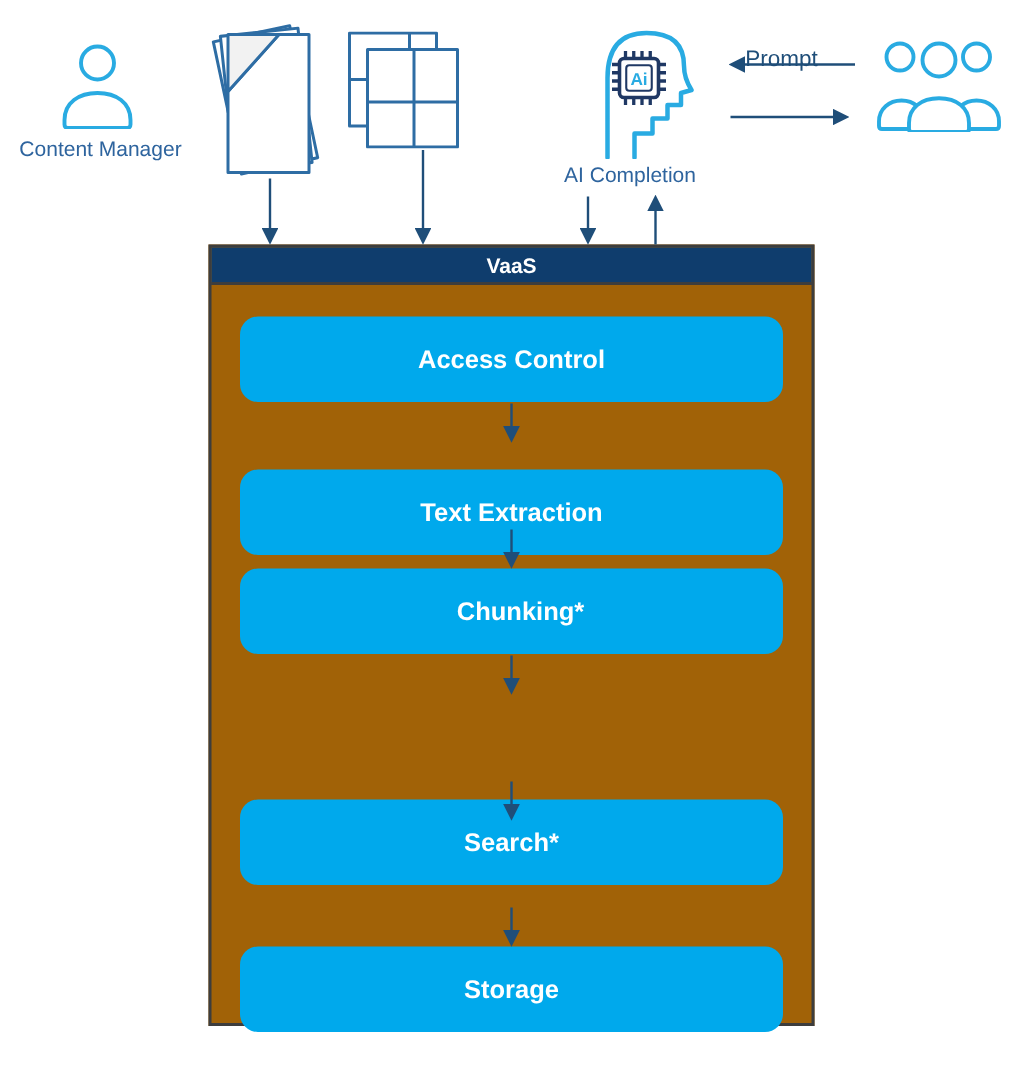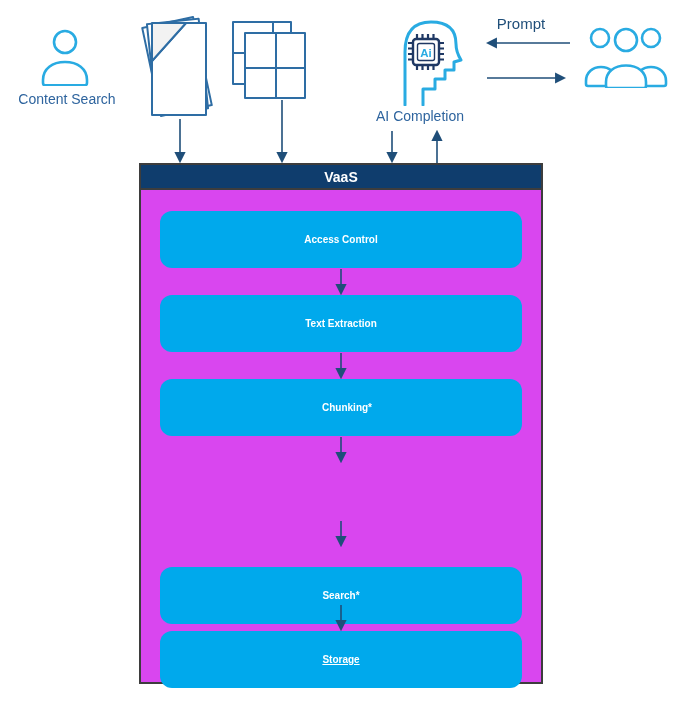--- a/index.html
+++ b/index.html
@@ -18,33 +18,34 @@
     color: #2E649E;
     font-size: 14px;
     line-height: 17px;
   }
   .flow-label {
     position: absolute;
     text-align: center;
     color: #1F4E79;
     font-size: 15px;
     line-height: 18px;
+    margin-top: 16px;
   }
   .connectors {
     position: absolute;
     left: 0; top: 0;
     width: 681px; height: 726px;
     pointer-events: none;
     z-index: 5;
   }
   .vaas-container {
     position: absolute;
     left: 139px; top: 163px;
     width: 404px; height: 521px;
-    background: #d946ef;
+    background: #a16207;
     border: 2px solid #3D3D3D;
   }
   .vaas-header {
     position: absolute;
     left: 0; top: 0;
     width: 100%; height: 25px;
     background: #0F3D6D;
     border-bottom: 2px solid #3D3D3D;
     color: #ffffff;
     font-weight: bold;
@@ -58,42 +59,42 @@
     width: 362px; height: 57px;
     background: #00A9EC;
     border-radius: 12px;
     display: flex;
     flex-direction: column;
     align-items: center;
     justify-content: center;
     color: #ffffff;
     text-align: center;
   }
-  .step-title { font-size: 10px; font-weight: bold; line-height: 19px; }
+  .step-title { font-size: 17px; font-weight: bold; line-height: 19px; }
   .step-note  { font-size: 13px; font-weight: 600; line-height: 16px; }
   .step-note:empty { display: none; }
   .step-0 { top: 46px; }
-  .step-1 { top: 130px; }
+  .step-1 { top: 148px; }
   .step-2 { top: 214px; padding-left: 12px; }
   .step-3 { top: 298px; }
-  .step-4 { top: 402px; }
-  .step-5 { top: 466px; text-decoration: underline; }
+  .step-4 { top: 368px; }
+  .step-5 { top: 466px; }
 </style>
 </head>
 <body>
 
 <div class="canvas">
 
   <svg class="abs" style="left:40px; top:28px;" width="50" height="58" viewBox="0 0 50 58">
     <g fill="#ffffff" stroke="#29ABE2" stroke-width="2.6" stroke-linejoin="round">
       <circle cx="25" cy="14" r="11"></circle>
       <path d="M3 55 v-3 c0 -11.5 9.5 -18 22 -18 s22 6.5 22 18 v3 q0 2.3 -2.3 2.3 h-39.4 q-2.3 0 -2.3 -2.3 z"></path>
     </g>
   </svg>
-  <div class="actor-label" style="left:0px; top:91px; width:134px;">Content Search</div>
+  <div class="actor-label" style="left:0px; top:91px; width:134px;">Content Manager</div>
 
   <svg class="abs" style="left:136px; top:11px;" width="78" height="108" viewBox="0 0 78 108">
     <g fill="#ffffff" stroke="#2E6DA4" stroke-width="2" stroke-linejoin="round">
       <rect x="16" y="10" width="52" height="90" transform="rotate(-12 44 60)"></rect>
       <rect x="16" y="10" width="52" height="90" transform="rotate(-6 44 60)"></rect>
       <path d="M16 50 L50 12 H70 V104 H16 Z"></path>
       <path d="M16 50 L50 12 H16 Z" fill="#F2F2F2"></path>
     </g>
   </svg>
 

